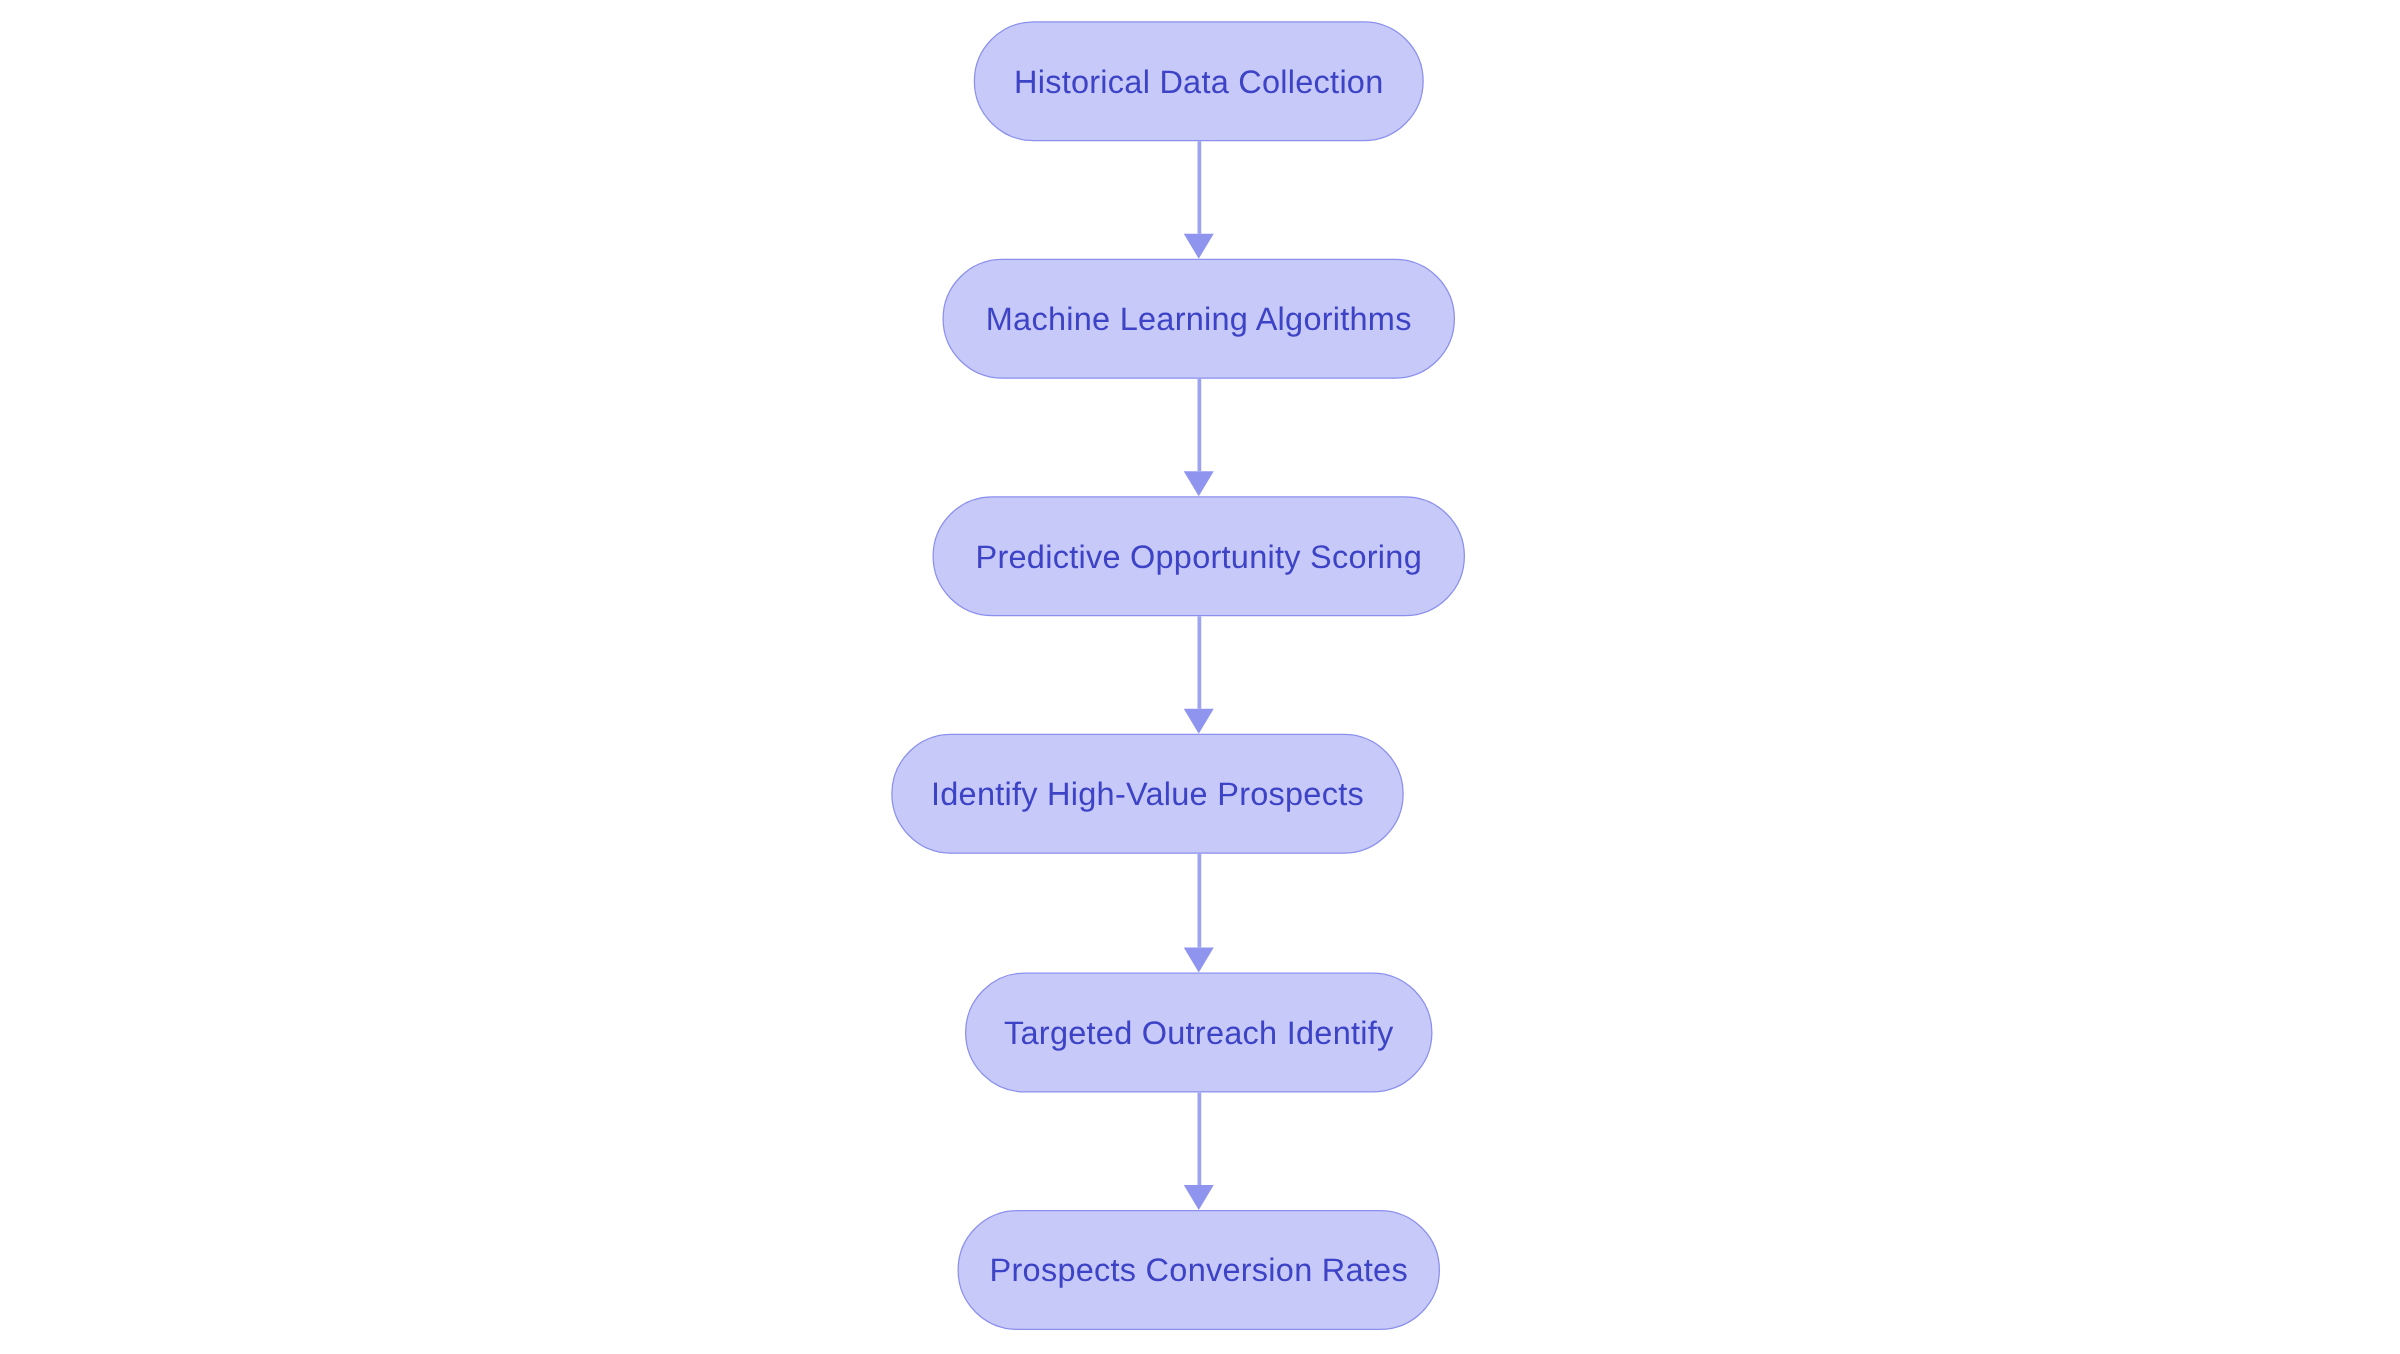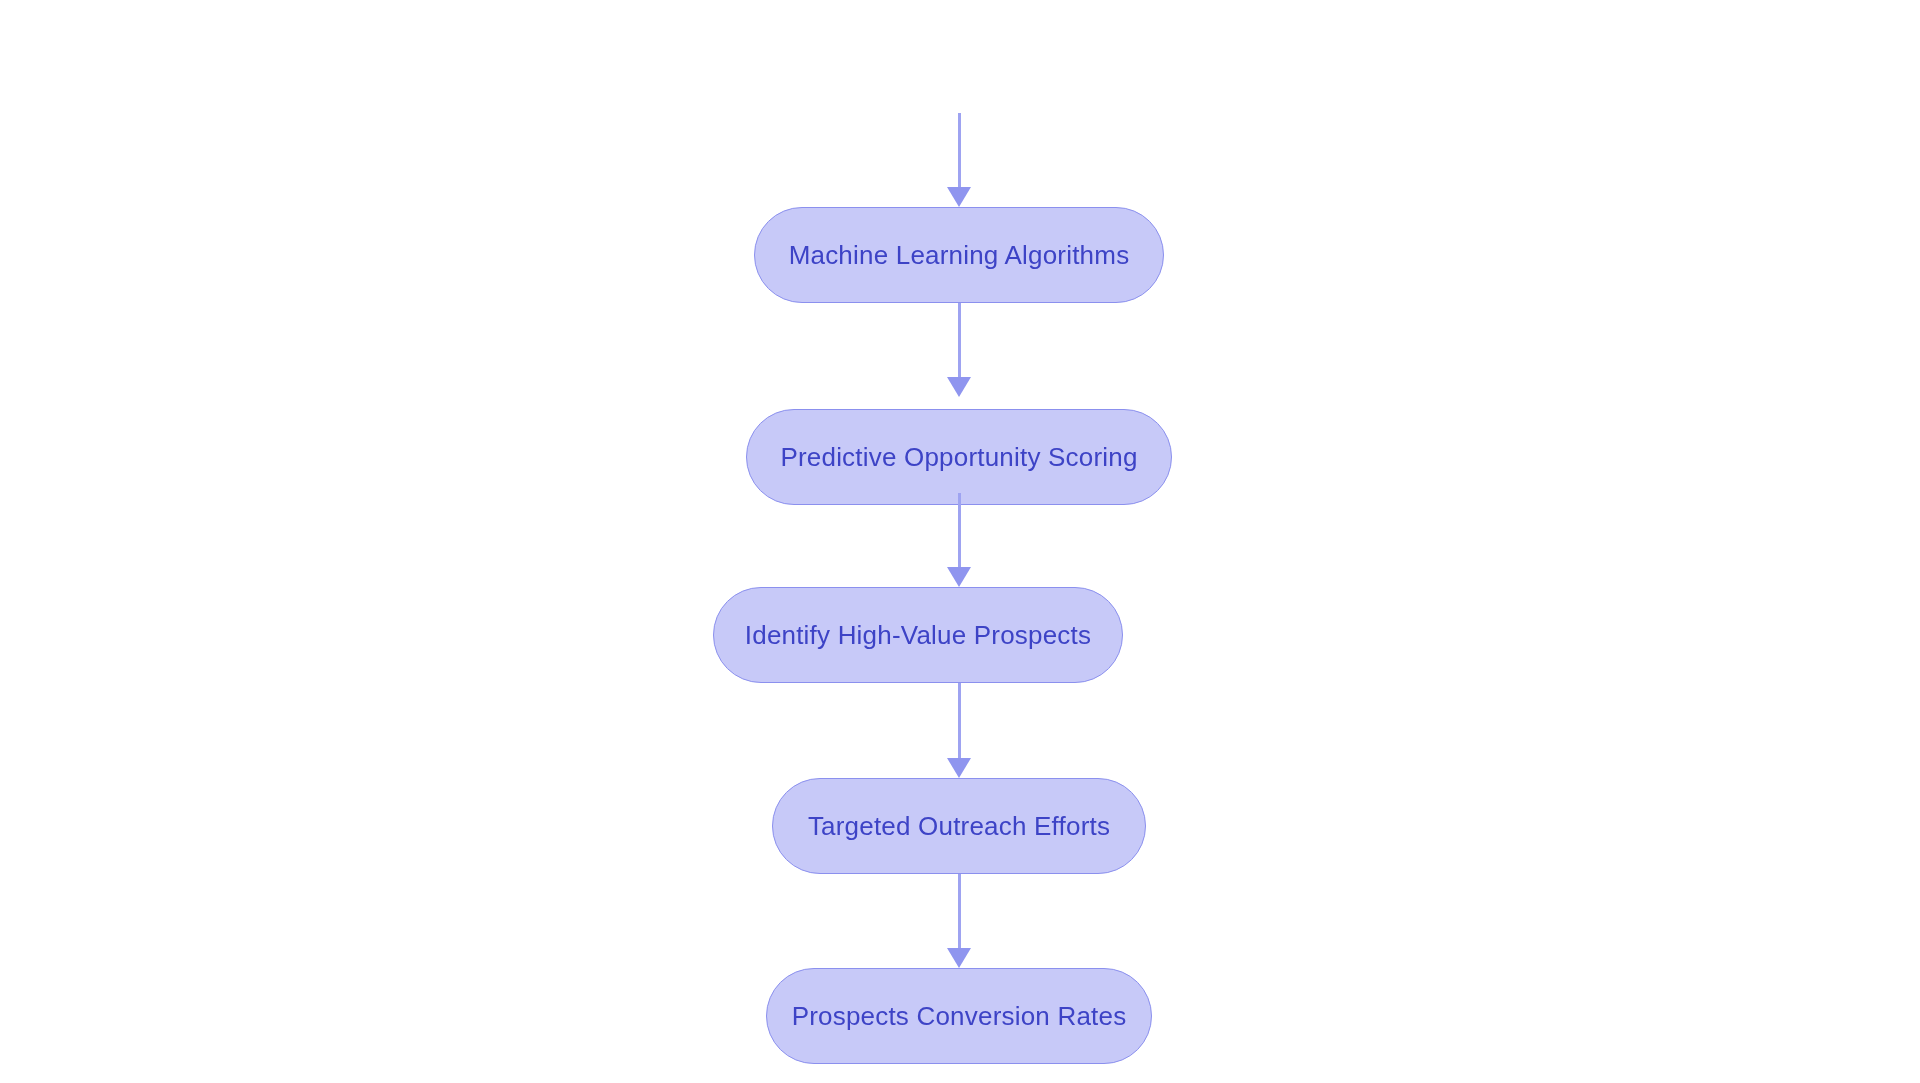--- a/index.html
+++ b/index.html
@@ -59,31 +59,34 @@
     height: 0;
     border-left: 12px solid transparent;
     border-right: 12px solid transparent;
     border-top: 20px solid var(--arrow-head);
   }
 </style>
 </head>
 <body>
 
 <div class="canvas">
+    <div class="node" style="left: 959px; top: 17px; width: 360px;">
+      <span class="node-label">Historical Data Collection</span>
+    </div>
     <div class="node" style="left: 959px; top: 207px; width: 410px;">
       <span class="node-label">Machine Learning Algorithms</span>
     </div>
-    <div class="node" style="left: 959px; top: 409px; width: 426px; align-items: center;">
+    <div class="node" style="left: 959px; top: 397px; width: 426px; align-items: center;">
       <span class="node-label">Predictive Opportunity Scoring</span>
     </div>
     <div class="node" style="left: 918px; top: 587px; width: 410px;">
       <span class="node-label">Identify High-Value Prospects</span>
     </div>
     <div class="node" style="left: 959px; top: 778px; width: 374px;">
-      <span class="node-label">Targeted Outreach Efforts</span>
+      <span class="node-label">Targeted Outreach Identify</span>
     </div>
     <div class="node" style="left: 959px; top: 968px; width: 386px;">
       <span class="node-label">Prospects Conversion Rates</span>
     </div>
     <div class="arrow" style="left: 959px; top: 113px; height: 94px;">
       <div class="arrow-line"></div>
       <div class="arrow-head"></div>
     </div>
     <div class="arrow" style="left: 959px; top: 303px; height: 94px;">
       <div class="arrow-line"></div>

